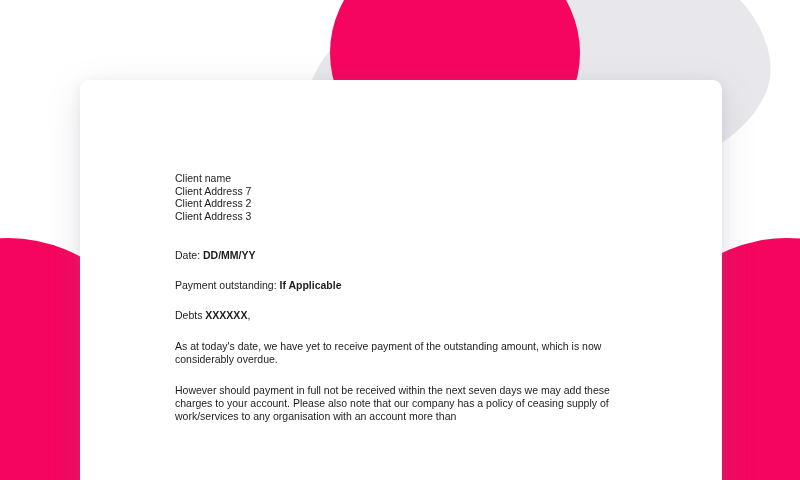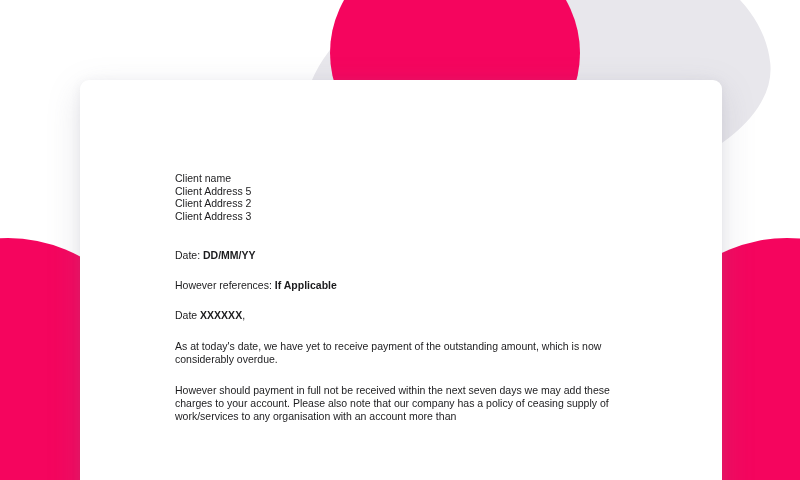--- a/index.html
+++ b/index.html
@@ -134,32 +134,32 @@
   <div class="blob blob-pink-top"></div>
   <div class="blob blob-pink-left"></div>
   <div class="blob blob-pink-right"></div>
 
   <div class="card">
     <div class="letter">
 
       <div class="addresses">
         <div class="addr-left">
           <div class="addr-line">Client name</div>
-          <div class="addr-line">Client Address 5</div>
+          <div class="addr-line">Client Address 7</div>
           <div class="addr-line">Client Address 2</div>
           <div class="addr-line">Client Address 3</div>
         </div>
       </div>
 
       <div class="spacer-block"></div>
 
       <div id="meta-container">
           <div class="meta-line"><span>Date: </span><span class="val">DD/MM/YY</span></div>
-          <div class="meta-line"><span>However references: </span><span class="val">If Applicable</span></div>
-          <div class="meta-line"><span>Date </span><span class="val">XXXXXX</span><span>,</span></div>
+          <div class="meta-line"><span>Payment outstanding: </span><span class="val">If Applicable</span></div>
+          <div class="meta-line"><span>Debts </span><span class="val">XXXXXX</span><span>,</span></div>
         </div>
 
       <div id="para-container">
           <div class="para"><span>As at today's date, we have yet to receive payment of the outstanding amount, which is now considerably overdue.</span></div>
           <div class="para"><span>However should payment in full not be received within the next seven days we may add these charges to your account.  Please also note that our company has a policy of ceasing supply of work/services to any organisation with an account more than </span></div>
         </div>
 
     </div>
   </div>
 </div>

